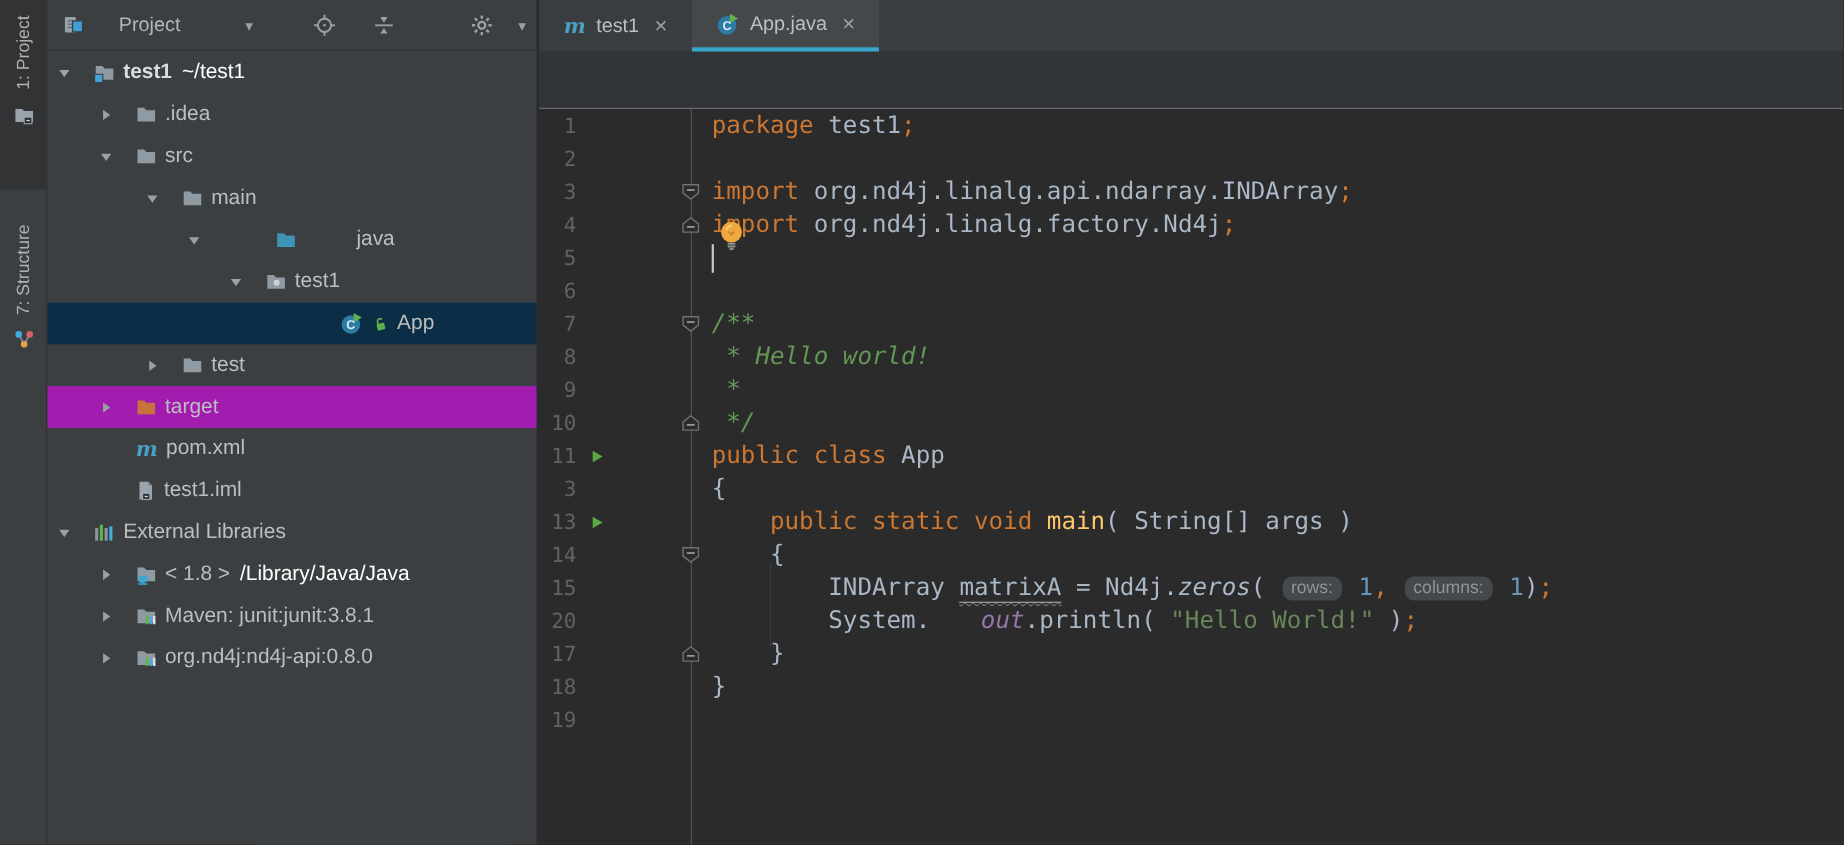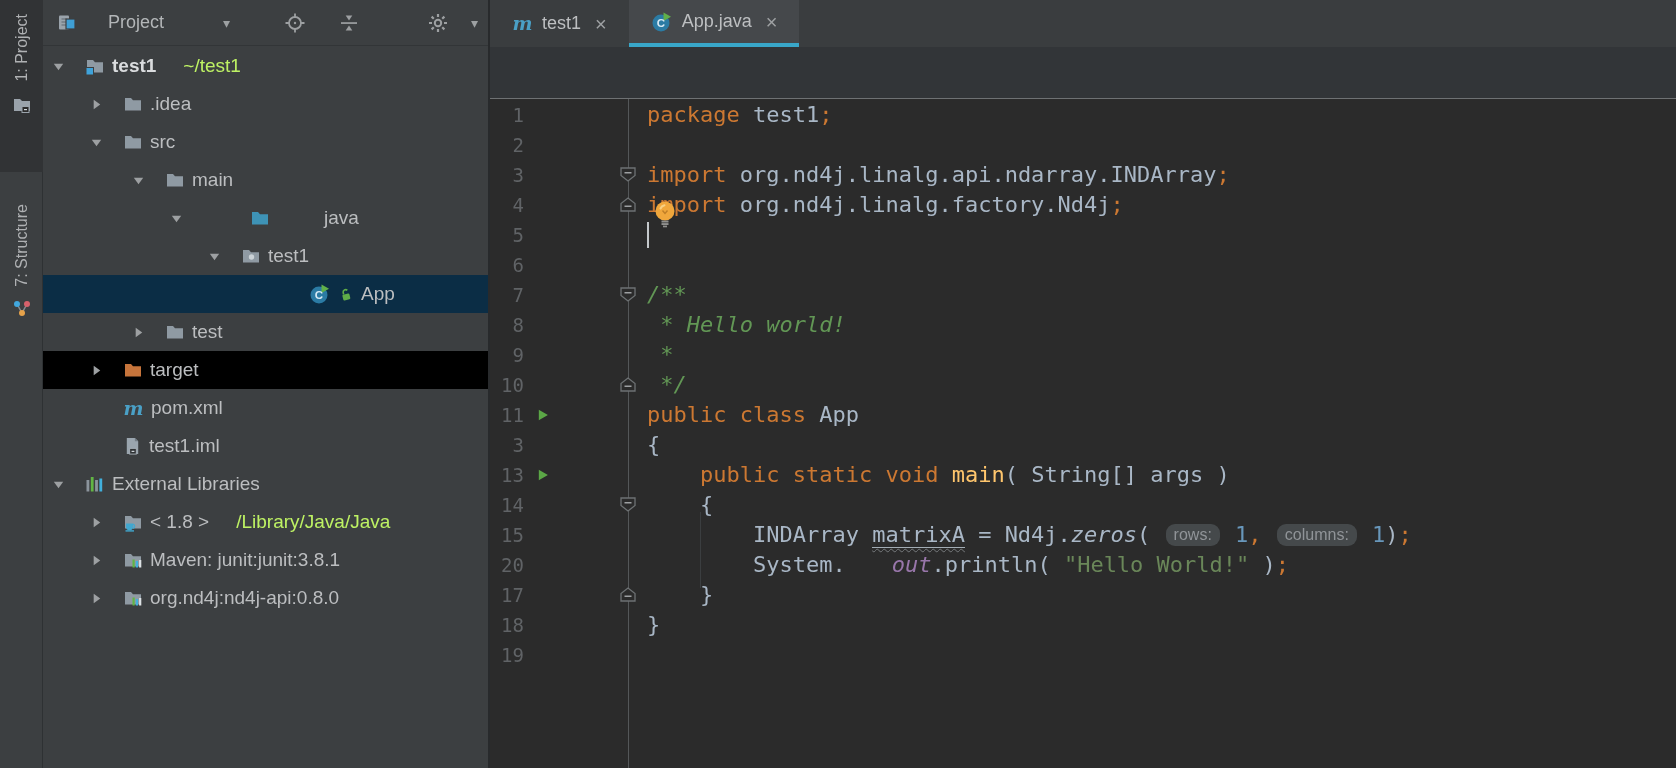--- a/index.html
+++ b/index.html
@@ -18,26 +18,26 @@
   #panel{position:absolute;left:43px;top:0;width:445px;height:768px;background:#3C3F41;overflow:hidden;}
   #panel-header{height:46px;display:flex;align-items:center;padding:0 12px 0 14px;border-bottom:1px solid #323537;box-sizing:border-box;gap:21px;}
   #panel-title{color:#B3B6B8;font-size:18px;margin-left:10px;}
   .hcaret{color:#9DA0A2;font-size:14px;margin-left:38px;line-height:1;}
   .hspacer{flex:1;}
   .htool{margin-left:13px;}
   .vdiv{width:1px;height:22px;background:#55585A;margin-left:14px;}
   #tree{position:absolute;top:47px;left:0;right:0;}
   .trow{position:relative;display:flex;align-items:center;height:38px;font-size:19px;color:#BCBEC0;white-space:nowrap;overflow:hidden;box-sizing:border-box;}
   .trow.sel{background:#0B2D45;}
-  .trow.hl{background:#000000;}
+  .trow.hl{background:#a21caf;}
   .chevbox{width:34px;flex:0 0 34px;display:flex;align-items:center;}
   .ticon{margin-right:7px;flex:0 0 auto;}
   .tlabel{}
   .tlabel.bold{font-weight:bold;color:#DADCDE;}
-  .tsub{margin-left:27px;color:#bef264;}
+  .tsub{margin-left:9px;color:#ffffff;}
   #panel-divider{position:absolute;left:488px;top:0;width:2px;height:768px;background:#282A2C;}
 
   
   #editor{position:absolute;left:490px;top:0;width:1186px;height:768px;background:#2B2B2B;}
   #tabbar{position:absolute;left:0;top:0;right:0;height:47px;background:#3A3D3F;display:flex;}
   .tab{display:flex;align-items:center;gap:9px;padding:0 22px;font-size:18px;color:#BDBFC1;height:47px;box-sizing:border-box;}
   .tab.sel{background:#45484B;border-bottom:4px solid #39A7C9;}
   .tab .close{color:#9EA1A3;font-size:20px;margin-left:5px;line-height:1;}
   #subbar{position:absolute;left:0;top:47px;right:0;height:52px;background:#323538;border-bottom:1px solid #6E7173;box-sizing:border-box;}
   #codearea{position:absolute;left:0;top:100px;right:0;bottom:0;background:#2B2B2B;}

